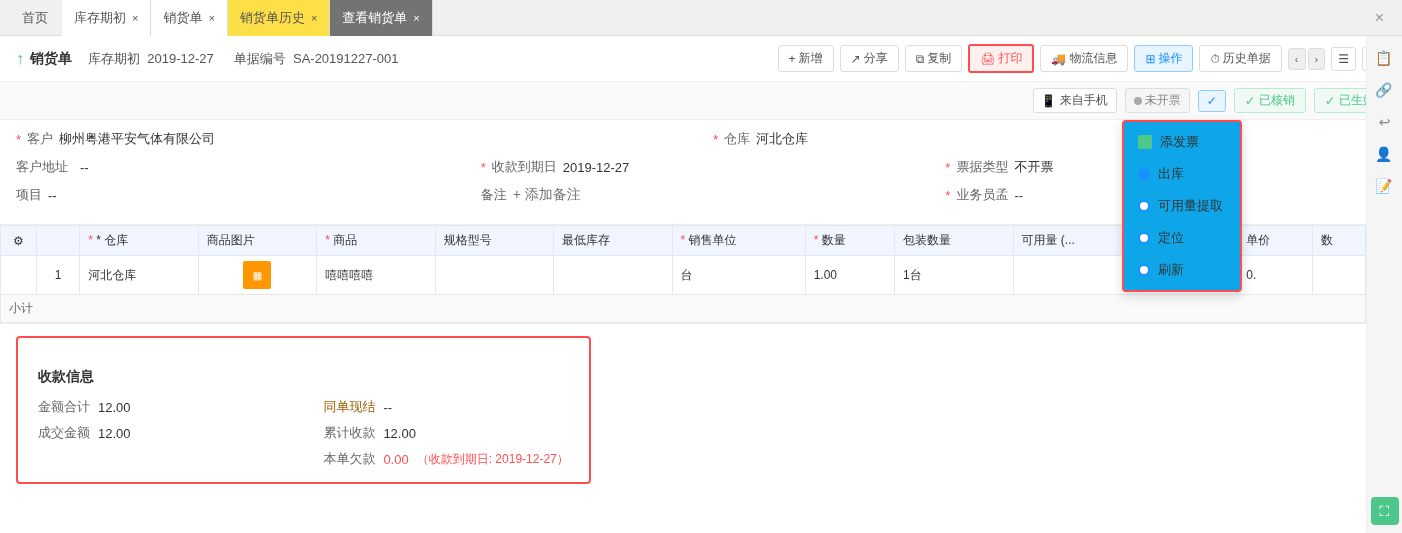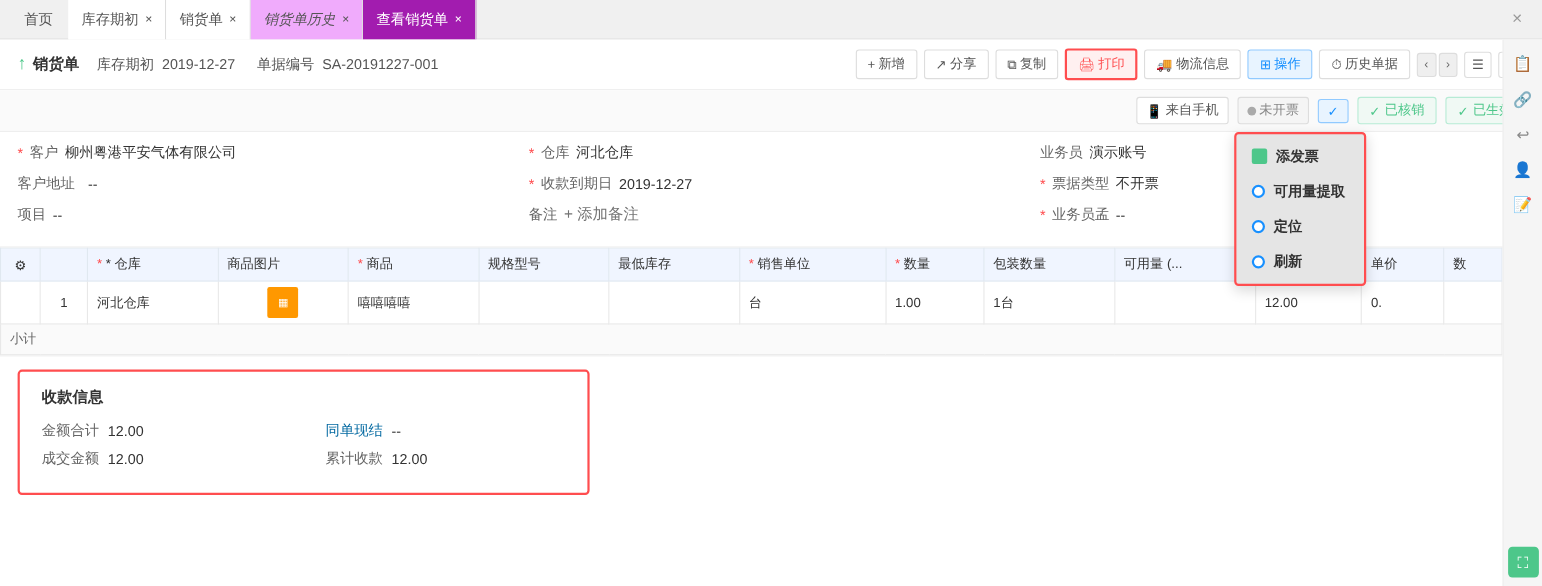--- a/index.html
+++ b/index.html
@@ -1,18 +1,18 @@
 <!DOCTYPE html>
 <html><head>
   <meta charset="utf-8">
   <style>
     * { box-sizing: border-box; margin: 0; padding: 0; }
     body { font-family: "Microsoft YaHei", Arial, sans-serif; font-size: 13px; background: #f5f5f5; color: #333; overflow: hidden; }
     .tab { display: flex; align-items: center; padding: 0 12px; height: 36px; cursor: pointer; color: #555; font-size: 13px; border-right: 1px solid #ddd; }
-    .tab.active { background: #a21caf; color: #fff; border-radius: 0; text-align: right; }
+    .tab.active { background: #737373; color: #fff; border-radius: 0; text-align: right; }
     .tab .close-icon { margin-left: 6px; font-size: 11px; cursor: pointer; }
     .tab-home { padding: 0 14px; font-size: 13px; color: #555; }
     .tab-spacer { flex: 1; }
     .tab-close-btn { padding: 0 10px; color: #999; font-size: 16px; cursor: pointer; }
     .btn { display: flex; align-items: center; gap: 3px; padding: 4px 10px; border: 1px solid #ddd; border-radius: 3px; background: #fff; cursor: pointer; font-size: 12px; color: #555; white-space: nowrap; }
     .btn-active { background: #e8f4ff; color: #1890ff; border-color: #91caff; }
     .btn-highlight { background: #fff0f0; color: #ff4d4f; border: 2px solid #ff4d4f; }
     .nav-arrow { padding: 4px 6px; border: 1px solid #ddd; border-radius: 3px; cursor: pointer; font-size: 11px; color: #666; }
     .btn-small { display: flex; align-items: center; gap: 3px; padding: 3px 8px; border: 1px solid #ddd; border-radius: 3px; background: #fff; cursor: pointer; font-size: 12px; color: #555; }
     .status-badge { display: flex; align-items: center; gap: 4px; padding: 3px 10px; border-radius: 3px; font-size: 12px; }
@@ -24,41 +24,41 @@
     .form-value { color: #333; font-size: 13px; }
     .add-note-btn { display: flex; align-items: center; gap: 3px; color: #737373; font-size: 14px; cursor: pointer; }
     table { width: 100%; border-collapse: collapse; font-size: 12px; }
     th { background: #f0f5ff; border: 1px solid #e0e8f0; padding: 6px 8px; text-align: left; color: #333; font-weight: normal; white-space: nowrap; }
     td { border: 1px solid #e8e8e8; padding: 5px 8px; color: #333; background: #fff; }
     tr.subtotal td { background: #fafafa; color: #666; }
     .sidebar-icon { width: 28px; height: 28px; display: flex; align-items: center; justify-content: center; cursor: pointer; color: #888; font-size: 14px; border-radius: 3px; }
     .sidebar-icon-bottom { margin-top: auto; margin-bottom: 8px; background: #4dc78a; color: #fff; border-radius: 4px; }
 
     
-    .dropdown-popup { position: absolute; top: 84px; right: 160px; background: #e5e5e5; border: 2px solid #ff4d4f; border-radius: 4px; box-shadow: 0 4px 12px rgba(0,0,0,0.15); z-index: 100; min-width: 120px; padding: 4px 0; font-weight: bold; }
+    .dropdown-popup { position: absolute; top: 84px; right: 160px; background: #0ea5e9; border: 2px solid #ff4d4f; border-radius: 4px; box-shadow: 0 4px 12px rgba(0,0,0,0.15); z-index: 100; min-width: 120px; padding: 4px 0; }
     .dropdown-item { display: flex; align-items: center; gap: 8px; padding: 7px 14px; cursor: pointer; font-size: 13px; color: #333; }
     .dropdown-icon-square { width: 14px; height: 14px; background: #4dc78a; border-radius: 2px; display: inline-block; flex-shrink: 0; }
     .dropdown-icon-circle { width: 12px; height: 12px; border-radius: 50%; display: inline-block; flex-shrink: 0; }
     .dropdown-icon-circle-blue { background: #1890ff; }
     .dropdown-icon-circle-outline { border: 2px solid #1890ff; background: #fff; }
   </style>
 </head>
 <body>
 
 <div style="display:flex;align-items:center;background:#f0f0f0;border-bottom:1px solid #ddd;height:36px;padding:0 8px;">
   <div class="tab-home">首页</div>
   <div class="tab" style="background:#fff;">
     <span>库存期初</span>
     <span class="close-icon">×</span>
   </div>
   <div class="tab" style="background:#fff;">
     <span>销货单</span>
     <span class="close-icon">×</span>
   </div>
-  <div class="tab" style="background:#f0abfc;font-style:italic;">
+  <div class="tab" style="background:#fde047;">
     <span>销货单历史</span>
     <span class="close-icon">×</span>
   </div>
   <div class="tab active">
     <span>查看销货单</span>
     <span class="close-icon">×</span>
   </div>
   <div class="tab-spacer"></div>
   <div class="tab-close-btn">×</div>
 </div>
@@ -145,24 +145,20 @@
     <div class="form-row">
       <div class="form-field" style="flex:2;">
         <span style="color:#ff4d4f;">*</span>
         <span class="form-label">客户</span>
         <span class="form-value">柳州粤港平安气体有限公司</span>
       </div>
       <div class="form-field" style="flex:2;">
         <span style="color:#ff4d4f;">*</span>
         <span class="form-label">仓库</span>
         <span class="form-value">河北仓库</span>
-      </div>
-      <div class="form-field" style="flex:2;">
-        <span class="form-label">业务员</span>
-        <span class="form-value">演示账号</span>
       </div>
     </div>
     <div class="form-row">
       <div class="form-field" style="flex:2;gap:12px;">
         <span class="form-label">客户地址</span>
         <span class="form-value">--</span>
       </div>
       <div class="form-field" style="flex:2;">
         <span style="color:#ff4d4f;">*</span>
         <span class="form-label">收款到期日</span>
@@ -232,48 +228,57 @@
         </tr>
         <tr class="subtotal">
           <td colspan="14" style="padding:5px 8px;background:#fafafa;color:#666;">小计</td>
         </tr>
       </tbody>
     </table>
   </div>
 
   <div style="padding:12px 16px;">
     <div style="border:2px solid #ff4d4f;border-radius:4px;padding:14px 20px;display:inline-block;min-width:520px;">
-      <div style="font-weight:bold;font-size:14px;margin-bottom:12px;">收款信息</div>
+      <div style="font-weight:bold;font-size:14px;margin-bottom:12px;margin-top:16px;">收款信息</div>
       <div style="display:grid;grid-template-columns:1fr 1fr;gap:8px 40px;">
         <div style="display:flex;align-items:center;gap:8px;font-size:13px;">
           <span style="color:#666;">金额合计</span>
           <span style="color:#333;">12.00</span>
         </div>
         <div style="display:flex;align-items:center;gap:8px;font-size:13px;">
-          <span style="color:#0369a1;">同单现结</span>
+          <span style="color:#a16207;">同单现结</span>
           <span style="color:#333;">--</span>
         </div>
         <div style="display:flex;align-items:center;gap:8px;font-size:13px;">
           <span style="color:#666;">成交金额</span>
           <span style="color:#333;">12.00</span>
         </div>
         <div style="display:flex;align-items:center;gap:8px;font-size:13px;">
           <span style="color:#666;">累计收款</span>
           <span style="color:#333;">12.00</span>
         </div>
         <div style="display:flex;align-items:center;gap:8px;font-size:13px;">
         </div>
+        <div style="display:flex;align-items:center;gap:8px;font-size:13px;">
+          <span style="color:#666;">本单欠款</span>
+          <span style="color:#ff4d4f;">0.00</span>
+          <span style="color:#ff4d4f;font-size:12px;">（收款到期日: 2019-12-27）</span>
+        </div>
       </div>
     </div>
   </div>
 
   <div class="dropdown-popup">
     <div class="dropdown-item">
       <span class="dropdown-icon-square"></span>
       <span>添发票</span>
+    </div>
+    <div class="dropdown-item">
+      <span class="dropdown-icon-circle dropdown-icon-circle-blue"></span>
+      <span>出库</span>
     </div>
     <div class="dropdown-item">
       <span class="dropdown-icon-circle dropdown-icon-circle-outline"></span>
       <span>可用量提取</span>
     </div>
     <div class="dropdown-item">
       <span class="dropdown-icon-circle dropdown-icon-circle-outline"></span>
       <span>定位</span>
     </div>
     <div class="dropdown-item">

